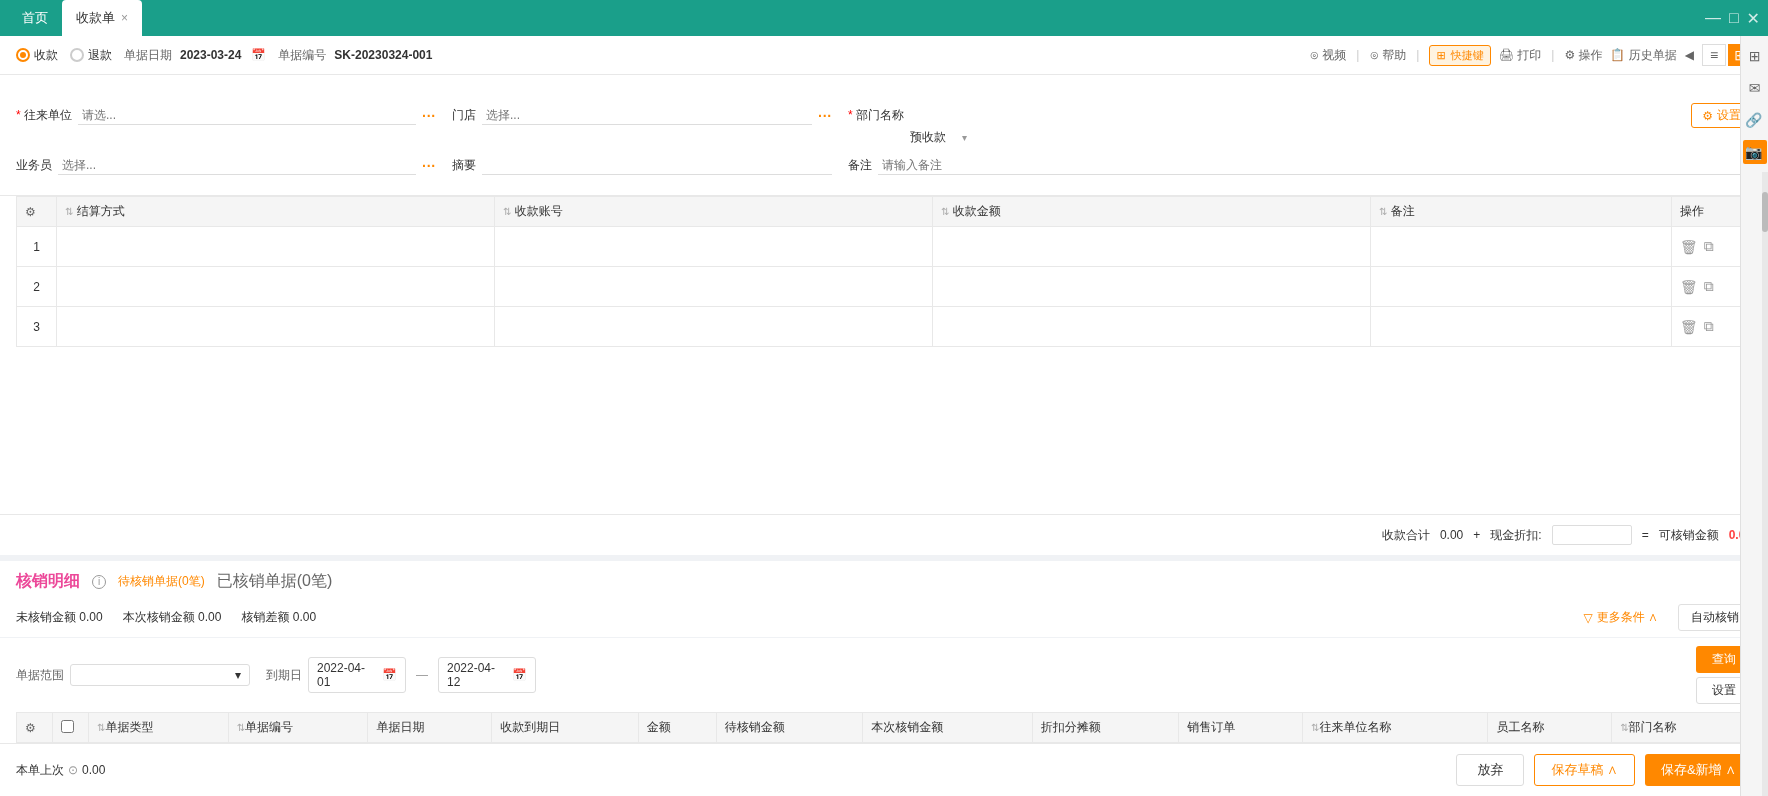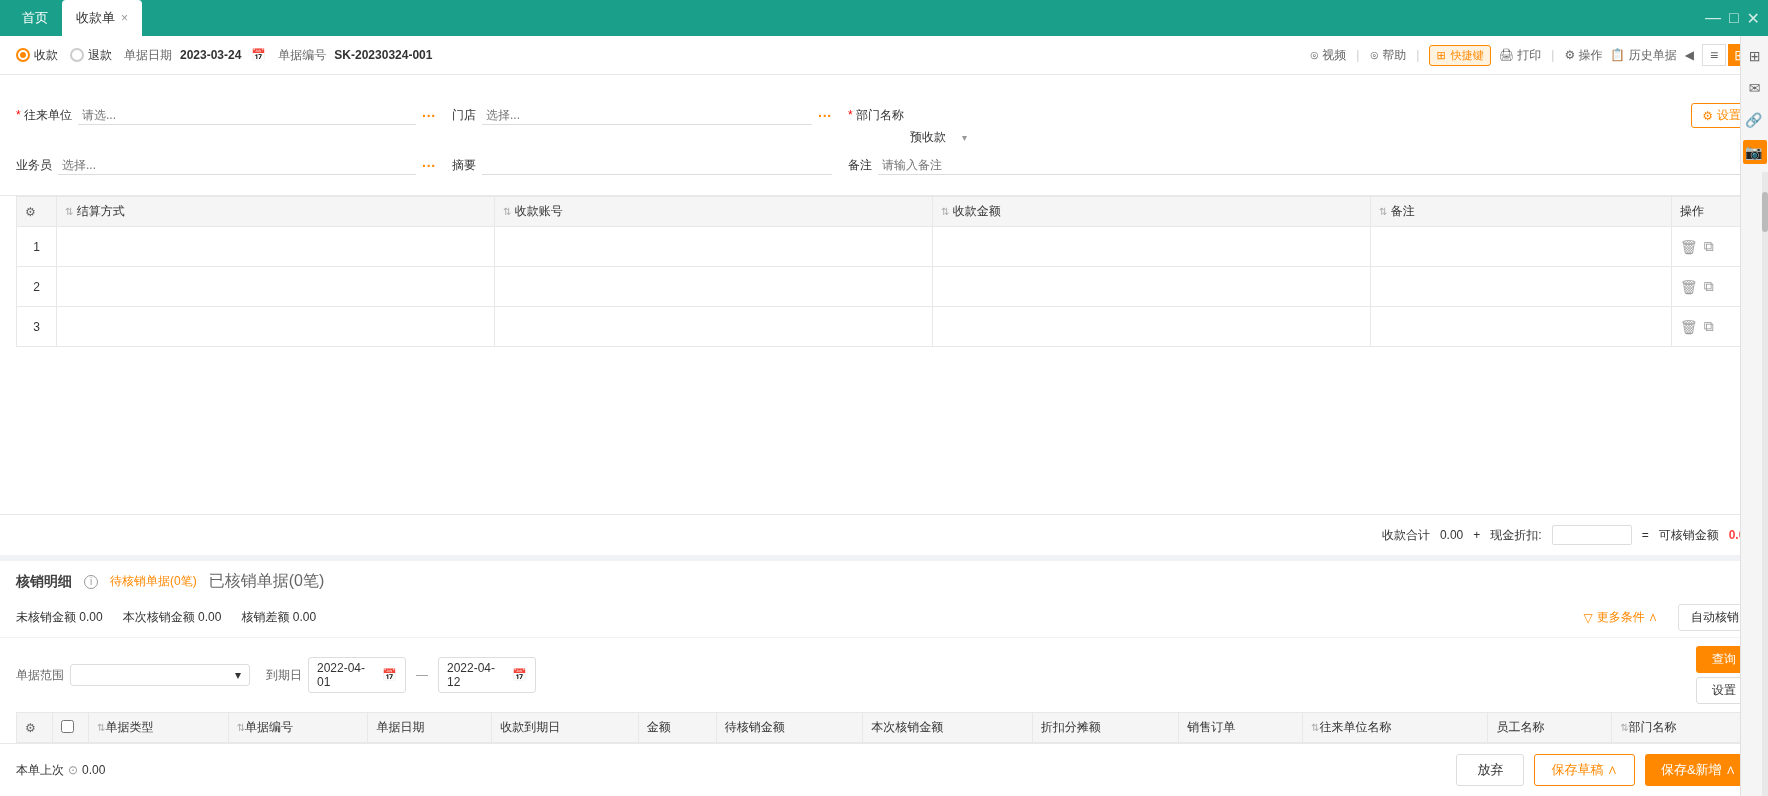--- a/index.html
+++ b/index.html
@@ -273,23 +273,23 @@
     
     .section-header {
       display: flex;
       align-items: center;
       padding: 10px 16px 6px;
       background: #fff;
       gap: 12px;
       border-top: 6px solid #f0f2f5;
     }
     .section-title {
-      font-size: 14px;
+      font-size: 16px;
       font-weight: bold;
-      color: #404040;
+      color: #ec4899;
     }
     .info-icon {
       width: 14px; height: 14px;
       border-radius: 50%;
       border: 1px solid #999;
       color: #999;
       font-size: 10px;
       display: inline-flex;
       align-items: center;
       justify-content: center;

